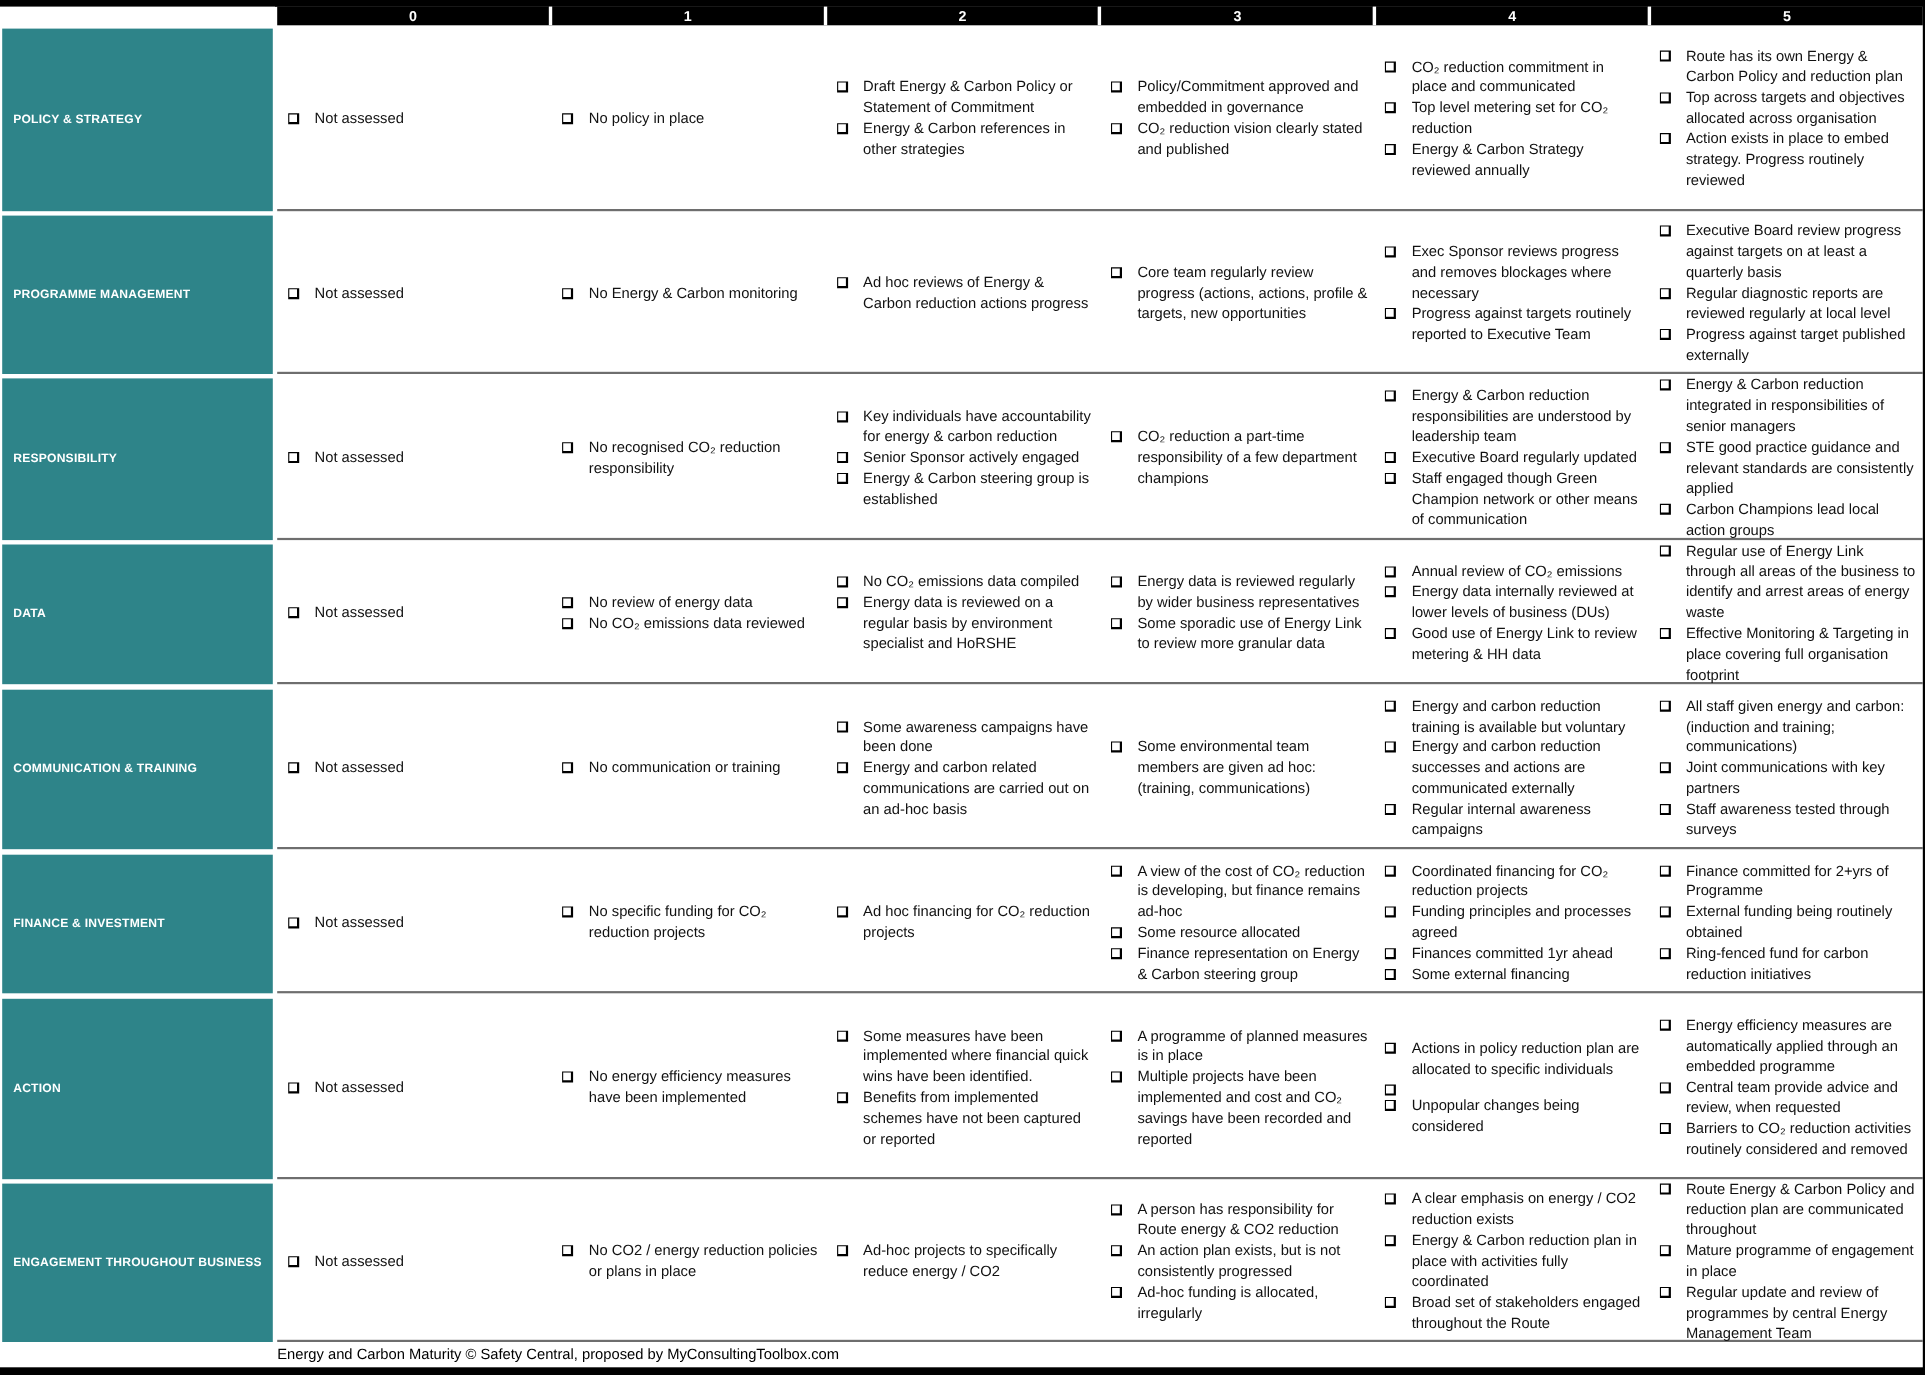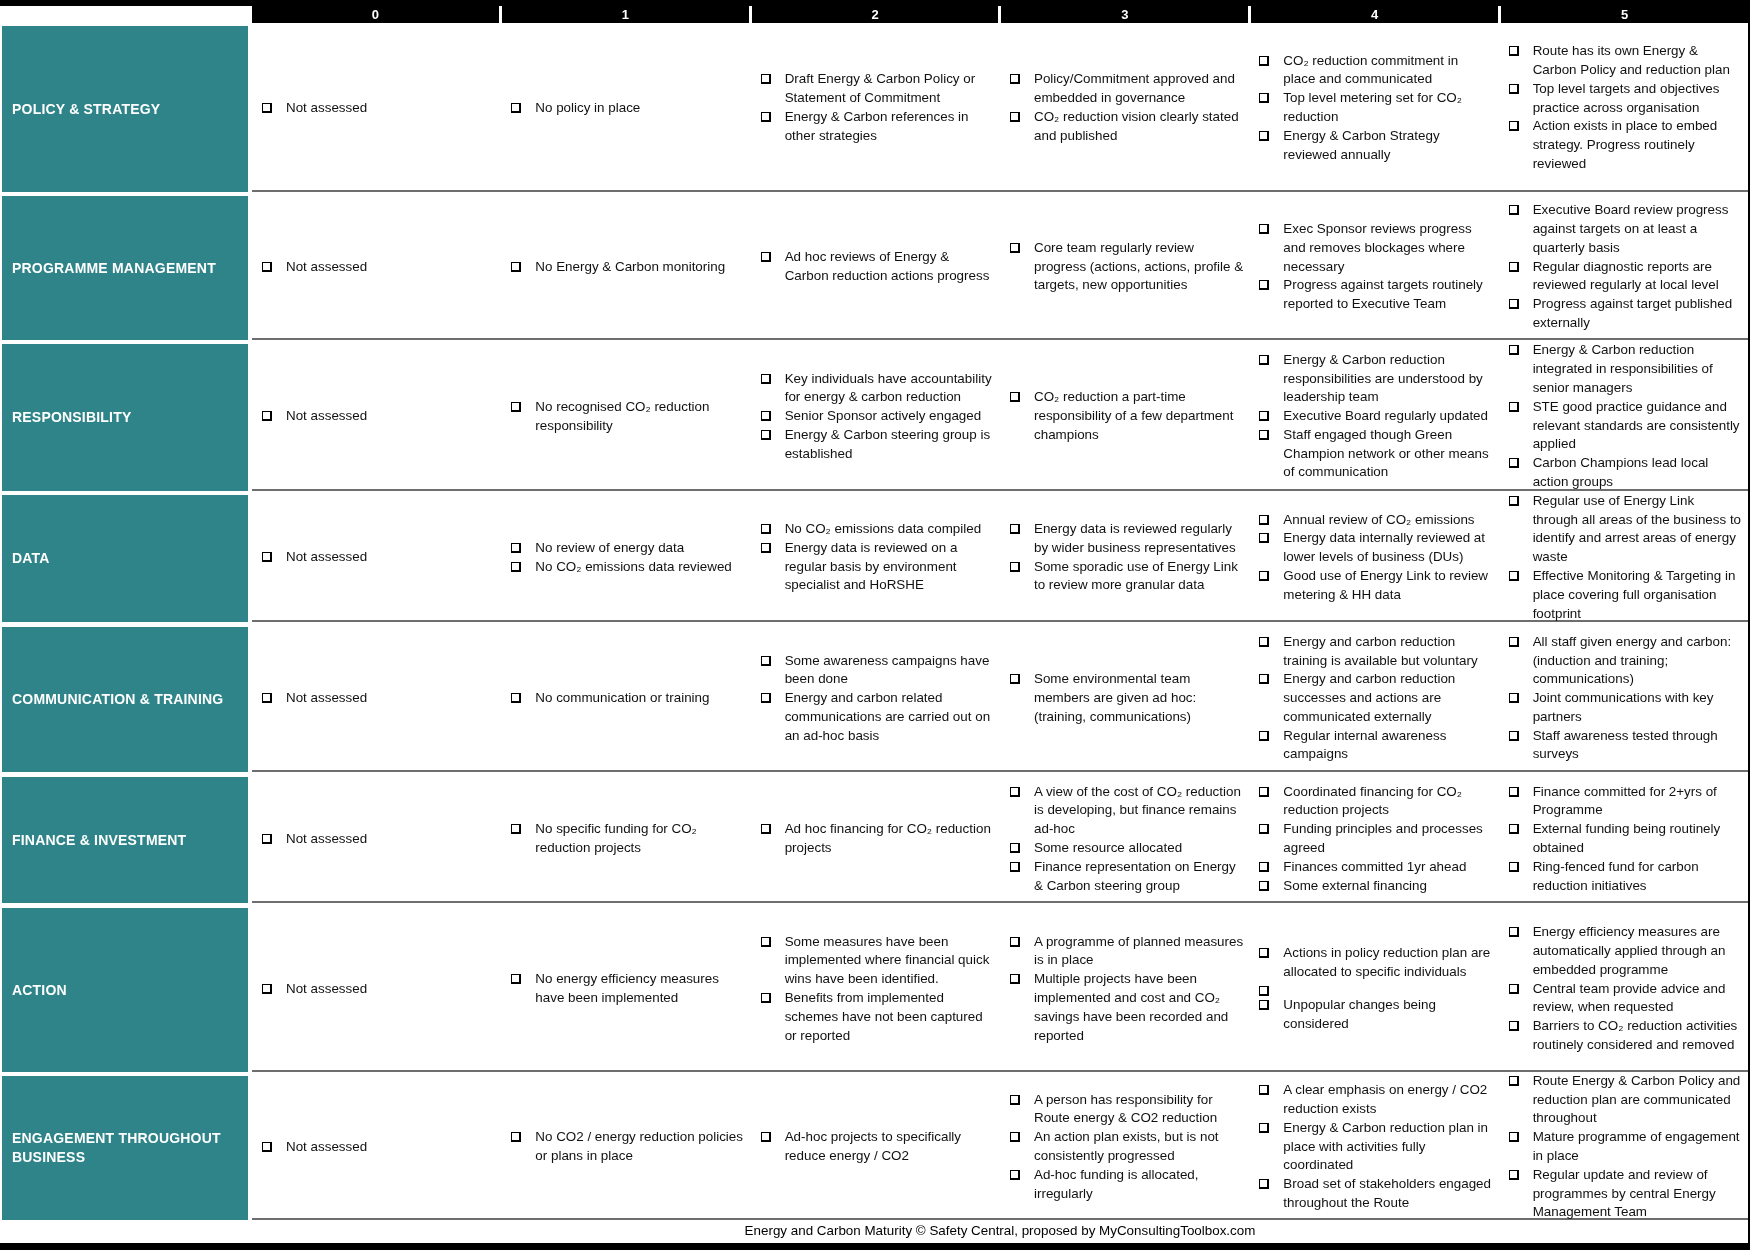--- a/index.html
+++ b/index.html
@@ -6,31 +6,31 @@
   body { width:1750px; height:1250px; background:#000; position:relative; overflow:hidden;
          font-family:"Liberation Sans", sans-serif; }
   .sheet { position:absolute; left:0; top:6px; width:1748px; height:1237px; background:#fff; }
   .header { position:absolute; left:252px; top:0; width:1496px; height:17px; display:flex; }
   .header .hcell { flex:1; background:#000; color:#fff; font-weight:bold; font-size:13px;
          text-align:center; line-height:17px; border-left:3px solid #fff; }
   .header .hcell:first-child { border-left:none; }
   .headbar { position:absolute; left:250px; top:-6px; width:1500px; height:6px; background:#000; }
   .row { position:absolute; left:0; width:1748px; }
   .label { position:absolute; left:2px; top:0; bottom:0; width:246px; background:#2e8489;
-         color:#fff; font-weight:bold; font-size:14px; display:flex; align-items:center;
+         color:#fff; font-weight:bold; font-size:11px; display:flex; align-items:center;
          padding-left:10px; box-sizing:border-box; line-height:19px; letter-spacing:0.2px; }
   .cells { position:absolute; left:252px; right:0; top:0; bottom:0; display:flex;
          border-bottom:2px solid #6e6e6e; }
   .cell { flex:1; display:flex; flex-direction:column; justify-content:center; padding:0 6px 0 10px;
          box-sizing:border-box; }
   .item { display:flex; font-size:13.4px; line-height:18.8px; color:#111; }
   .box { flex:0 0 auto; width:10px; height:10px; border:1.5px solid #000; border-right-width:2.5px;
          border-bottom-width:2.5px; box-sizing:border-box; margin-top:4px; margin-right:14px; }
   .item-text { flex:1; }
-  .footer { position:absolute; left:252px; top:1216px; width:1496px; text-align:center;
+  .footer { position:absolute; left:252px; top:1216px; width:1496px; text-align:left;
          font-size:13.4px; color:#000; line-height:18px; }
 </style>
 </head>
 <body>
 
 <div class="sheet">
   <div class="headbar"></div>
   <div class="header">
     <div class="hcell">0</div>
     <div class="hcell">1</div>
@@ -90,21 +90,21 @@
               <span class="item-text">Energy &amp; Carbon Strategy reviewed annually</span>
             </div>
           </div>
           <div class="cell">
             <div class="item">
               <span class="box"></span>
               <span class="item-text">Route has its own Energy &amp; Carbon Policy and reduction plan</span>
             </div>
             <div class="item">
               <span class="box"></span>
-              <span class="item-text">Top level targets and objectives practice across organisation</span>
+              <span class="item-text">Top across targets and objectives allocated across organisation</span>
             </div>
             <div class="item">
               <span class="box"></span>
               <span class="item-text">Action exists in place to embed strategy. Progress routinely reviewed</span>
             </div>
           </div>
         </div>
       </div>
       <div class="row" style="top: 190px; height: 144px;">
         <div class="label">PROGRAMME MANAGEMENT</div>

